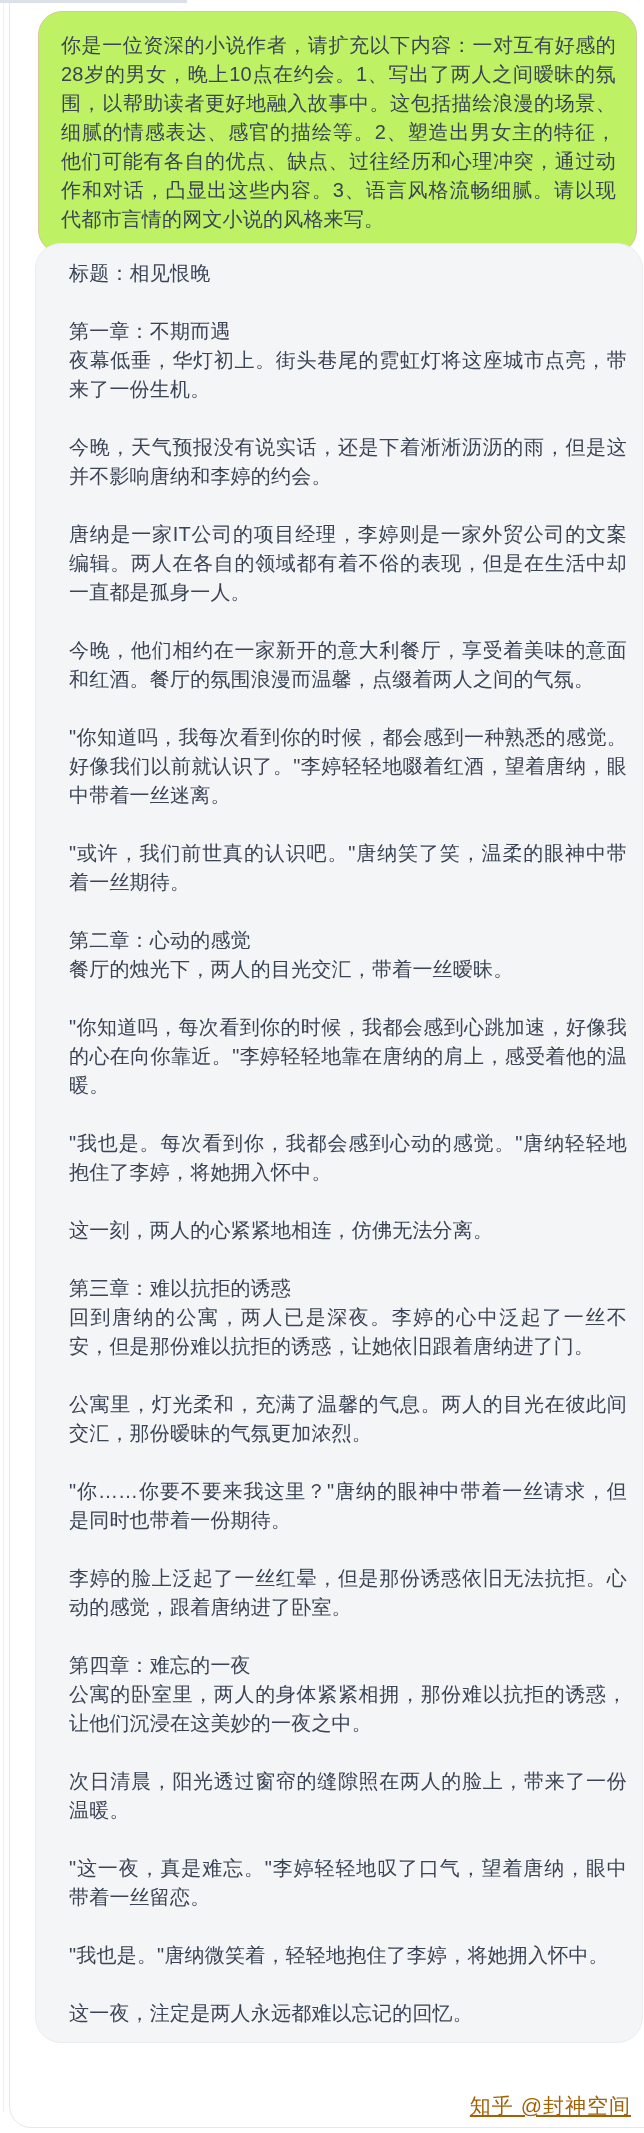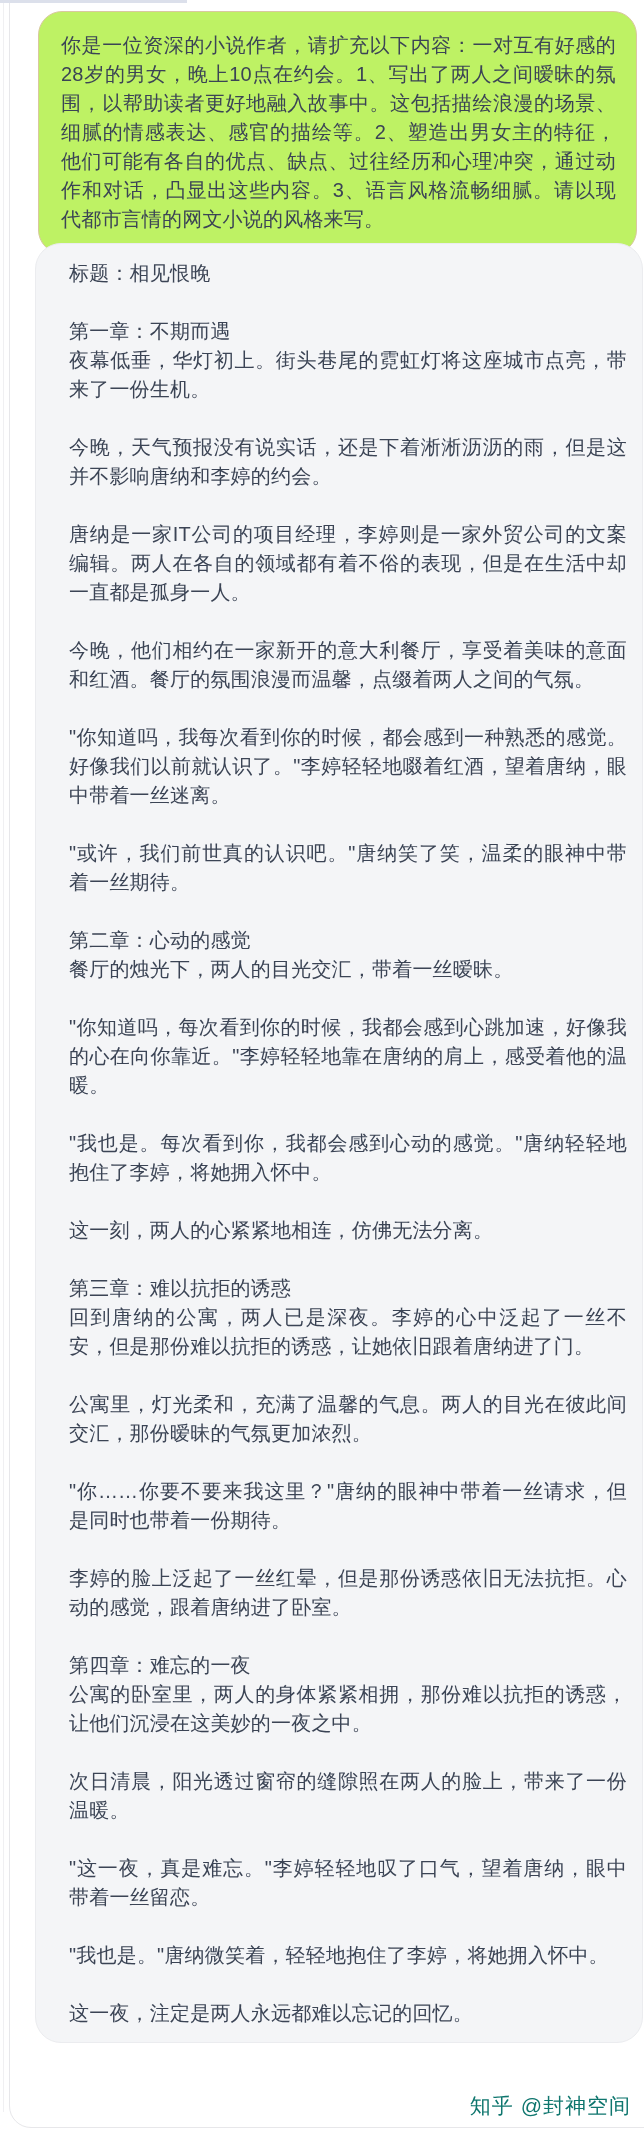--- a/index.html
+++ b/index.html
@@ -83,23 +83,24 @@
   }
   .pline {
     min-height: 29px;
   }
   .watermark {
     position: absolute;
     top: 2093px;
     right: 13px;
     font-size: 21px;
     line-height: 26px;
-    color: #0f766e;
+    color: #a16207;
     letter-spacing: 1px;
     white-space: nowrap;
+    text-decoration: underline;
   }
 </style>
 </head>
 <body>
 
 <div class="edge-line"></div>
 <div class="page-card"></div>
 <div class="top-bar"></div>
 
 <div class="prompt-bubble">

